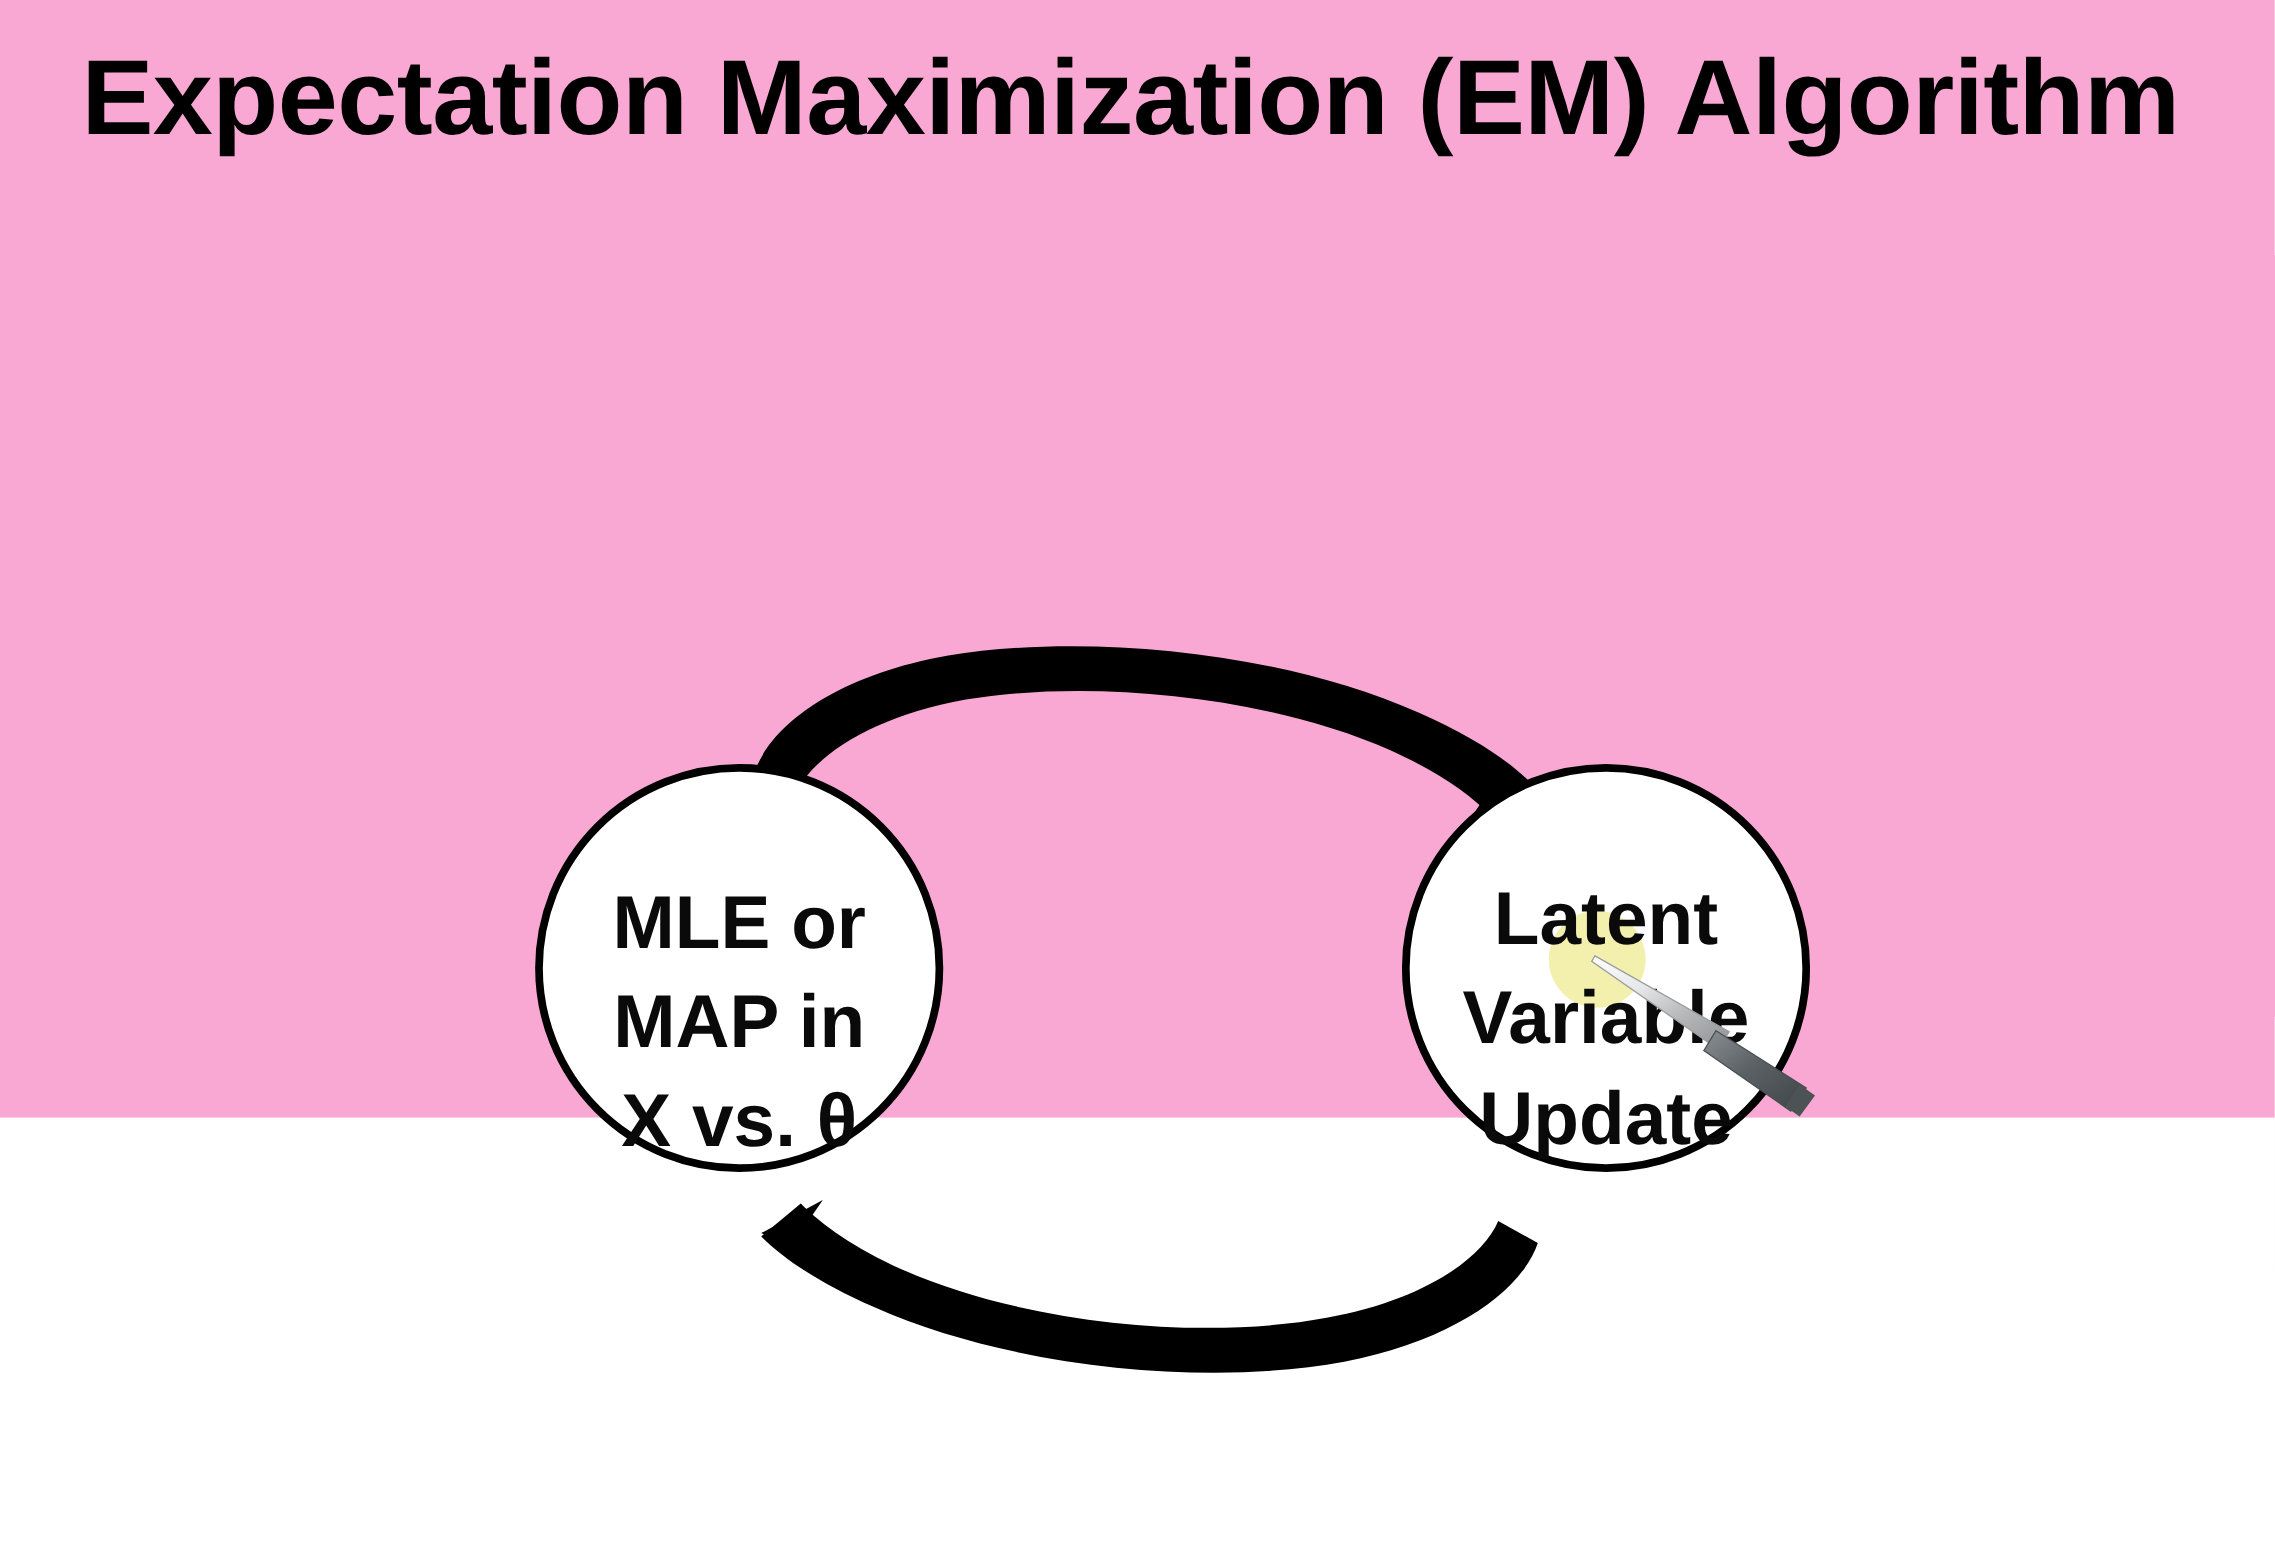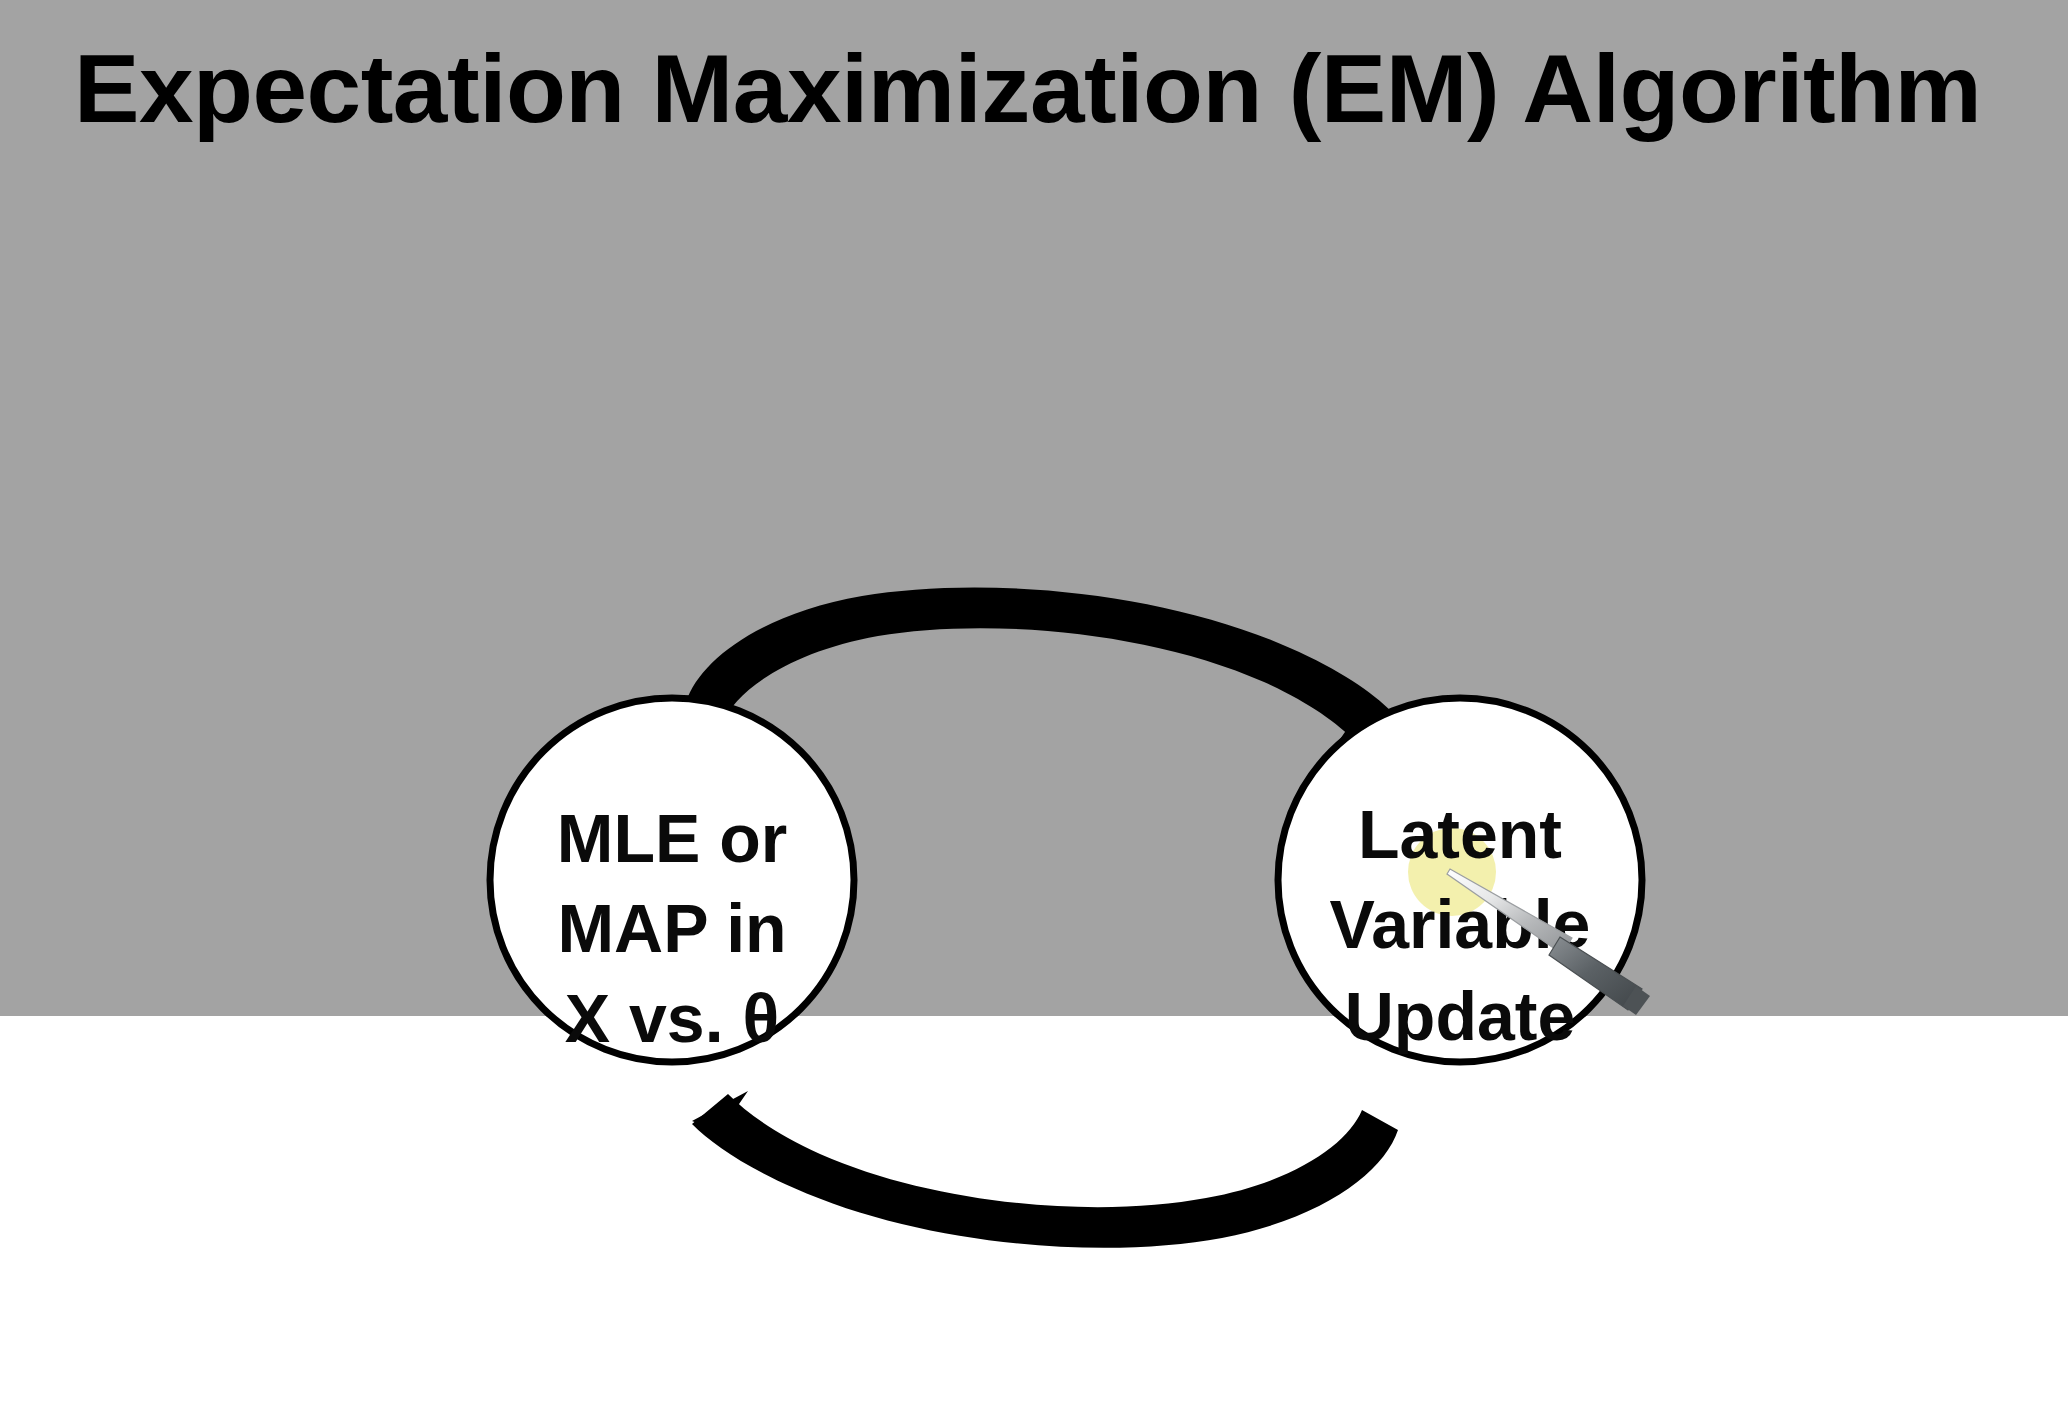--- a/index.html
+++ b/index.html
@@ -11,21 +11,21 @@
     width: 2068px;
     height: 1418px;
     overflow: hidden;
     font-family: "Liberation Sans", sans-serif;
     position: relative;
   }
   #slide {
     position: relative;
     width: 2068px;
     height: 1016px;
-    background: #a3a3a3;
+    background: #f9a8d4;
   }
   #slide-title {
     position: absolute;
     left: 74px;
     top: 38px;
     width: 1940px;
     font-family: "Liberation Sans", sans-serif;
     font-weight: bold;
     font-size: 97px;
     line-height: 1.05;

